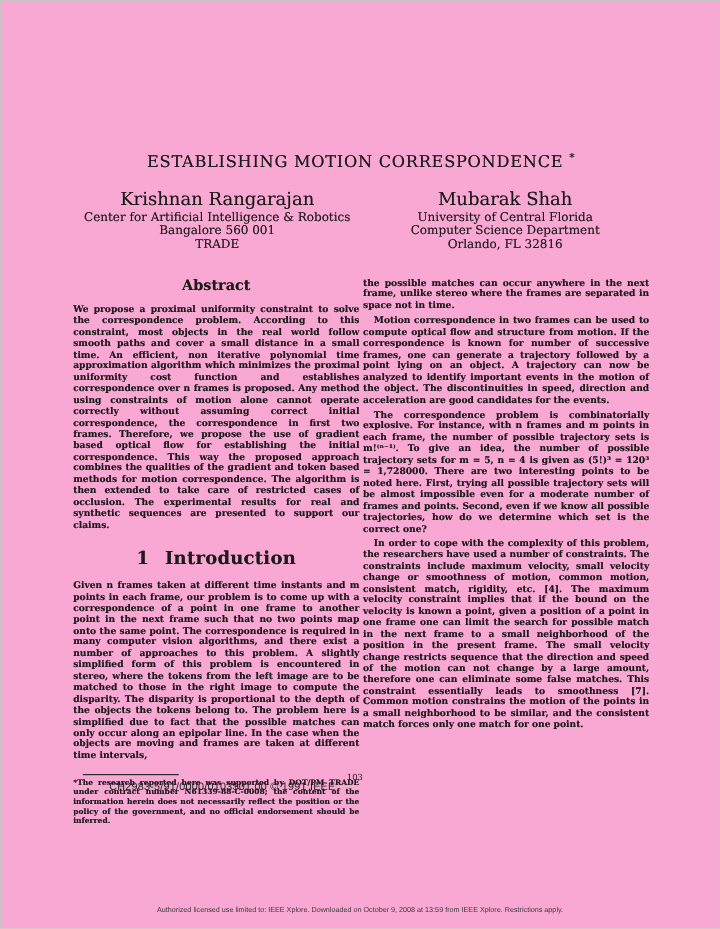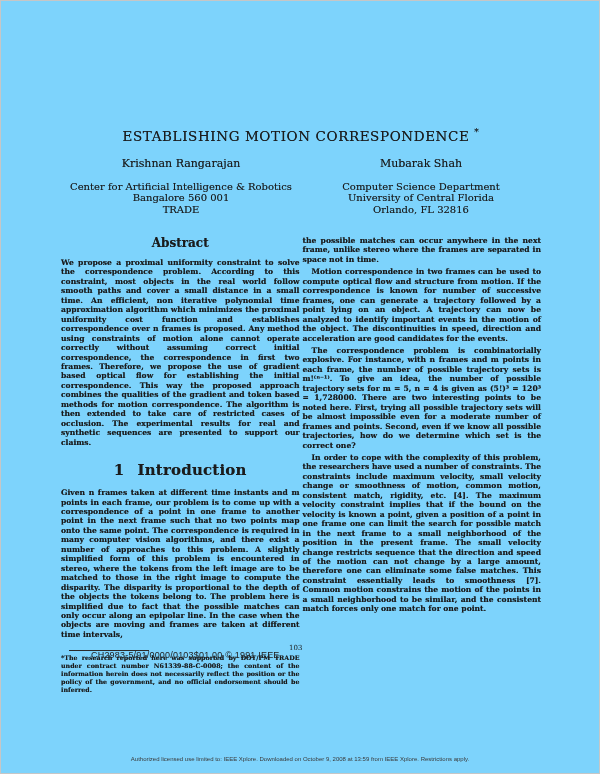--- a/index.html
+++ b/index.html
@@ -1,20 +1,20 @@
 <!DOCTYPE html>
 <html><head>
 <meta charset="utf-8">
 <style>
   html,body{margin:0;padding:0;background:#e9e9e9;}
   .page{
     position:relative;
     width:600px;height:774px;
     margin:0 auto;
-    background:#7dd3fc;
+    background:#f9a8d4;
     box-sizing:border-box;
     border:1px solid #c6c6c6;
     font-family:"DejaVu Serif", serif;
     color:#1b1b1b;
     overflow:hidden;
   }
   .content{
     position:absolute;
     left:60px;right:58px;top:126px;
   }
@@ -26,22 +26,22 @@
     margin:0;
     text-shadow:0 0 .5px rgba(0,0,0,.6);
   }
   .paper-title sup{font-size:9px;}
   .authors-row{
     display:flex;
     margin-top:13px;
   }
   .author-block{flex:1 1 0;text-align:center;}
   .author-name{
-    font-size:11px;
-    margin:0 0 11px 0;
+    font-size:15px;
+    margin:0 0 1px 0;
     text-shadow:0 0 .4px rgba(0,0,0,.5);
   }
   .affil-line{
     font-size:10px;
     line-height:11.5px;
     text-shadow:0 0 .4px rgba(0,0,0,.45);
     text-align:center;
   }
   .columns{
     display:flex;
@@ -120,22 +120,22 @@
 
     <div class="authors-row">
       <div class="author-block">
         <p class="author-name">Krishnan Rangarajan</p>
         <div class="affil-line">Center for Artificial Intelligence &amp; Robotics</div>
         <div class="affil-line">Bangalore 560 001</div>
         <div class="affil-line">TRADE</div>
       </div>
       <div class="author-block">
         <p class="author-name">Mubarak Shah</p>
+        <div class="affil-line">University of Central Florida</div>
         <div class="affil-line">Computer Science Department</div>
-        <div class="affil-line">University of Central Florida</div>
         <div class="affil-line">Orlando, FL 32816</div>
       </div>
     </div>
 
     <div class="columns">
       <div class="col">
         <h2 class="abstract-heading">Abstract</h2>
         <p>We propose a proximal uniformity constraint to solve the correspondence problem. According to this constraint, most objects in the real world follow smooth paths and cover a small distance in a small time. An efficient, non iterative polynomial time approximation algorithm which minimizes the proximal uniformity cost function and establishes correspondence over n frames is proposed. Any method using constraints of motion alone cannot operate correctly without assuming correct initial correspondence, the correspondence in first two frames. Therefore, we propose the use of gradient based optical flow for establishing the initial correspondence. This way the proposed approach combines the qualities of the gradient and token based methods for motion correspondence. The algorithm is then extended to take care of restricted cases of occlusion. The experimental results for real and synthetic sequences are presented to support our claims.</p>
         <h2 class="section-heading"><span class="sec-num">1</span><span>Introduction</span></h2>
         <p>Given n frames taken at different time instants and m points in each frame, our problem is to come up with a correspondence of a point in one frame to another point in the next frame such that no two points map onto the same point. The correspondence is required in many computer vision algorithms, and there exist a number of approaches to this problem. A slightly simplified form of this problem is encountered in stereo, where the tokens from the left image are to be matched to those in the right image to compute the disparity. The disparity is proportional to the depth of the objects the tokens belong to. The problem here is simplified due to fact that the possible matches can only occur along an epipolar line. In the case when the objects are moving and frames are taken at different time intervals,</p>

